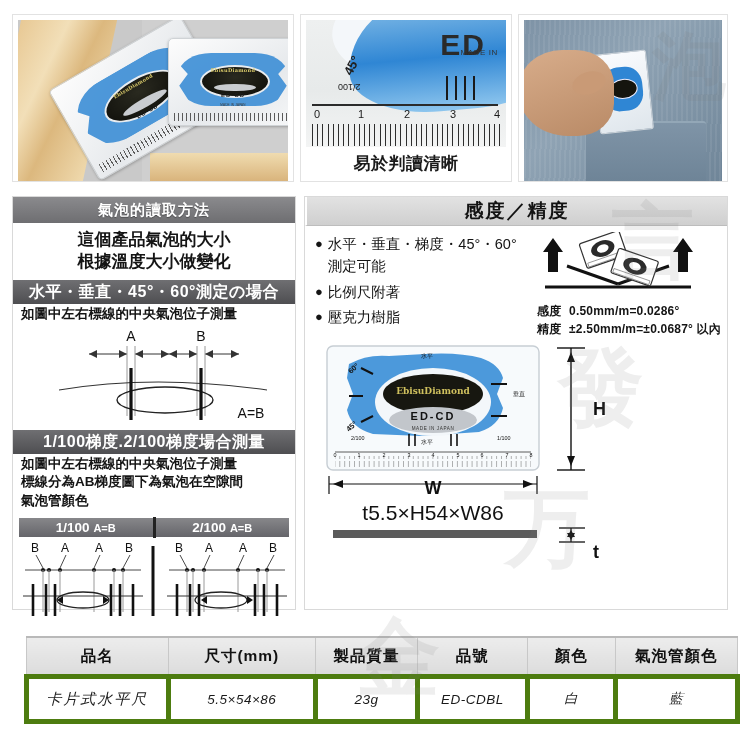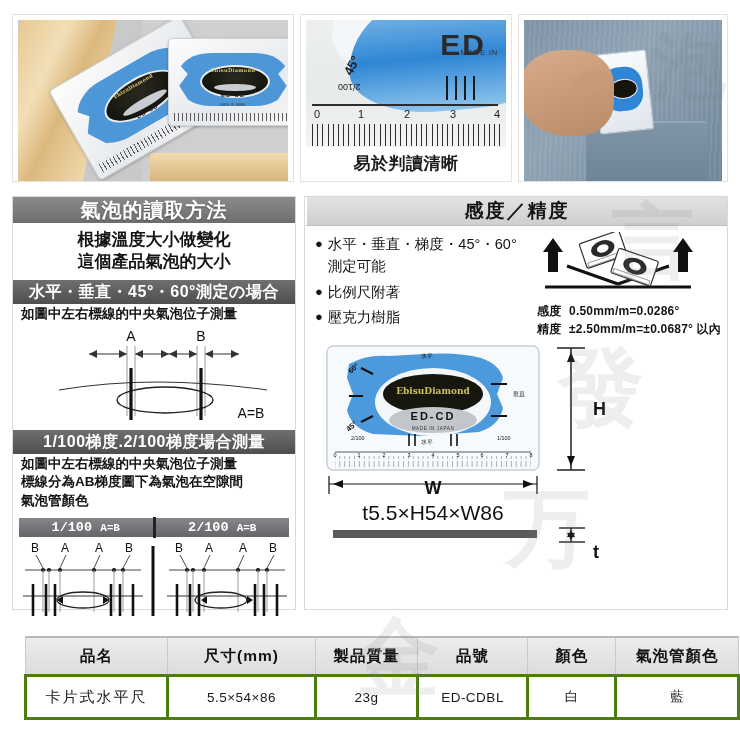--- a/index.html
+++ b/index.html
@@ -144,38 +144,38 @@
 
   
   .panels{position:absolute;left:12px;top:196px;width:716px;height:414px;display:flex;gap:8px;z-index:5;}
   .panel{background:#fff;border:1px solid #d9d9d9;box-sizing:border-box;}
   .panel-left{width:284px;}
   .panel-right{width:424px;}
 
   .bar-dark{
     background:linear-gradient(180deg,#8a8a8d,#6e6e71);
     color:#fff;text-align:center;font-weight:bold;
-    font-size:20px;line-height:26px;height:26px;letter-spacing:1px;
+    font-size:15px;line-height:26px;height:26px;letter-spacing:1px;
     text-shadow:0 1px 1px rgba(0,0,0,.35);
   }
   .bar-sub{
     background:linear-gradient(180deg,#6f6f72,#4e4e51);
     color:#fff;font-weight:bold;font-size:16px;line-height:24px;height:24px;
     text-align:center;letter-spacing:.5px;
   }
   .lead{
     text-align:center;font-weight:bold;font-size:17px;line-height:1.32;
     padding:6px 4px 6px 4px;color:#151515;
   }
   .note{font-size:13.5px;font-weight:bold;line-height:1.35;padding:1px 8px 3px 8px;color:#151515;}
 
   .diagbox{padding:2px 6px 6px 6px;}
   svg{display:block;}
 
-  .sub2row{display:flex;padding:4px 6px 0 6px;align-items:center;font-family:Liberation Mono, monospace;}
+  .sub2row{display:flex;padding:4px 6px 0 6px;align-items:center;}
   .sub2{
     flex:1;background:linear-gradient(180deg,#87878a,#65656a);
     color:#fff;font-weight:bold;font-size:13.5px;line-height:19px;height:19px;text-align:center;
   }
   .sub2 small{font-size:11px;font-weight:bold;}
   .vsep{width:3px;height:21px;background:#222;}
 
   
   .rp-head{display:flex;}
   .bar-light{
@@ -202,21 +202,21 @@
     border-collapse:collapse;font-size:15px;z-index:5;
   }
   .tbl th{
     background:linear-gradient(180deg,#ececec,#dcdcdc);
     color:#111;font-weight:bold;font-size:15.5px;
     height:34px;border:1px solid #c8c8c8;border-top:2px solid #b9b9b9;
     letter-spacing:1px;
   }
   .tbl td{
     background:#fff;color:#1a1a1a;text-align:center;
-    height:38px;border:3px solid #4d7c0f;font-size:13.5px;letter-spacing:.5px;
+    height:38px;border:5px solid #4d7c0f;font-size:13.5px;letter-spacing:.5px;font-style:italic;
   }
   .tbl td:first-child{font-size:15px;letter-spacing:2px;}
   .c1{width:144px;}.c2{width:148px;}.c3{width:102px;}
   .c4{width:110px;}.c5{width:88px;}.c6{width:124px;}
 </style>
 </head>
 <body>
 
 <div class="page">
 
@@ -293,22 +293,22 @@
       </div>
     </div>
   </div>
 
   <div class="panels">
 
     <div class="panel panel-left">
       <div class="bar-dark">氣泡的讀取方法</div>
 
       <div class="lead">
+        <div>這個產品氣泡的大小</div>
         <div>根據溫度大小做變化</div>
-        <div>這個產品氣泡的大小</div>
       </div>
 
       <div class="bar-sub">水平・垂直・45°・60°測定の場合</div>
       <div class="note">如圖中左右標線的中央氣泡位子測量</div>
 
       <div class="diagbox">
         <svg width="270" height="96" viewBox="0 0 270 96">
           <text x="112" y="13" font-size="14" font-family="Liberation Sans" fill="#111" text-anchor="middle">A</text>
           <text x="182" y="13" font-size="14" font-family="Liberation Sans" fill="#111" text-anchor="middle">B</text>
 

